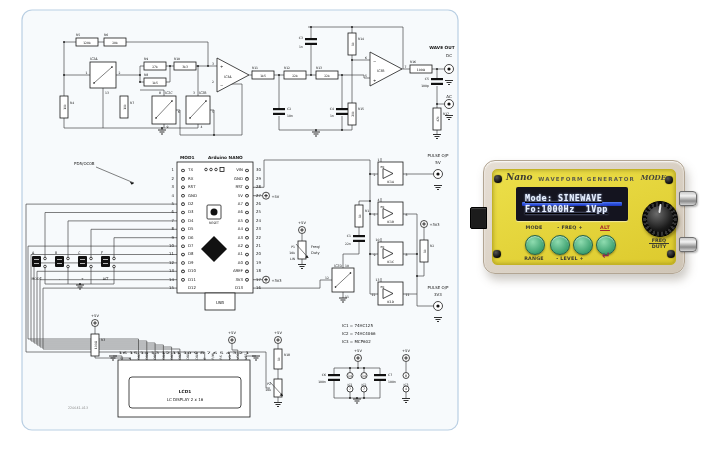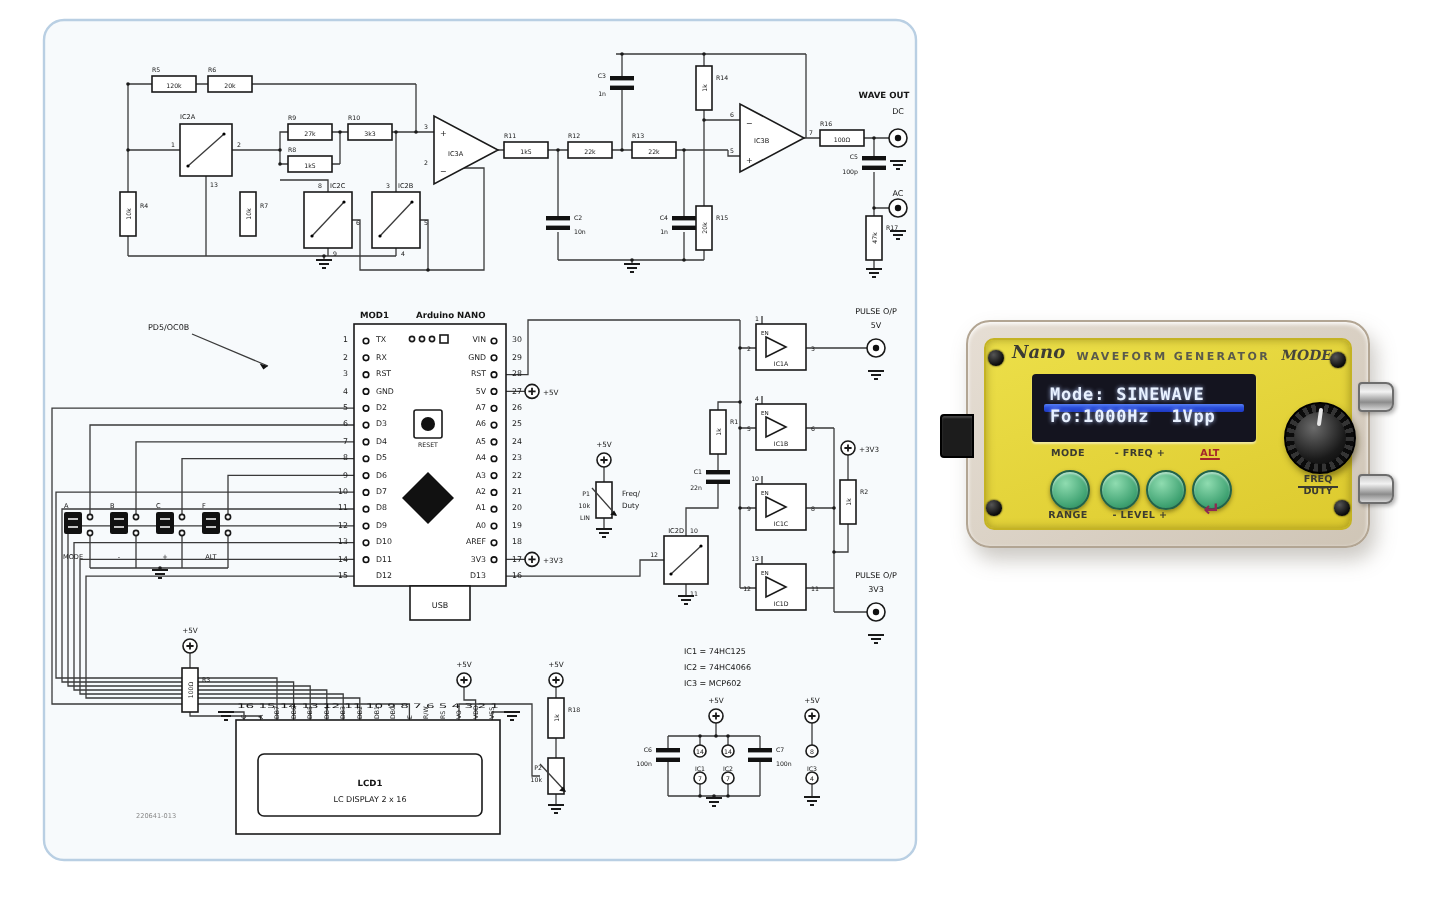--- a/index.html
+++ b/index.html
@@ -27,21 +27,21 @@
   .plate{position:absolute;inset:8px;background:linear-gradient(160deg,#ecdf49,#ddca2e);
          border:1px solid #c4b324;border-radius:5px;box-shadow:inset 0 0 4px rgba(90,80,0,.45);}
   .screw{position:absolute;width:8px;height:8px;border-radius:50%;
          background:radial-gradient(circle at 35% 30%,#555,#0a0a0a 70%);box-shadow:0 0 1px #000;}
   .hdr{position:absolute;left:22px;right:18px;top:11px;display:flex;justify-content:space-between;
        align-items:flex-end;}
   .brand{font:italic bold 9px "DejaVu Serif","Liberation Serif",serif;color:#3c3c34;}
   .prod{font-size:5.5px;letter-spacing:1.2px;color:#5a5a4c;font-weight:bold;}
   .maker{font:italic bold 7px "DejaVu Serif","Liberation Serif",serif;color:#46463c;}
   .lcdframe{position:absolute;left:32px;top:26px;width:112px;height:34px;background:#14141f;
-            border-radius:2px;padding:15px 6px;box-sizing:border-box;box-shadow:0 1px 1px rgba(255,255,255,.5);}
+            border-radius:2px;padding:15px 6px;box-sizing:border-box;box-shadow:0 1px 1px rgba(255,255,255,.5);text-decoration:underline;}
   .lcdscr{width:100%;height:100%;background:linear-gradient(180deg,#577ff2 0%,#2c50dd 45%,#1d38c2 100%);
           border-radius:1px;display:flex;flex-direction:column;justify-content:center;padding-left:3px;
           box-sizing:border-box;}
   .lcdln{font:bold 8.5px/11.5px "DejaVu Sans Mono","Liberation Mono",monospace;color:#e8f1ff;
          letter-spacing:.4px;white-space:pre;text-shadow:0 0 2px rgba(185,205,255,.9);}
   .btn{position:absolute;width:18px;height:18px;border-radius:50%;top:74px;
        background:radial-gradient(circle at 38% 32%,#8fdcb0,#3fa272 68%,#2c7d55);
        border:1px solid #23624a;box-shadow:0 1px 2px rgba(60,50,0,.5), inset 0 1px 1px rgba(255,255,255,.5);}
   .blab{position:absolute;font-size:4.8px;font-weight:bold;color:#3c3c30;text-align:center;letter-spacing:.2px;}
   .alt{color:#a4262a;text-decoration:underline;}

